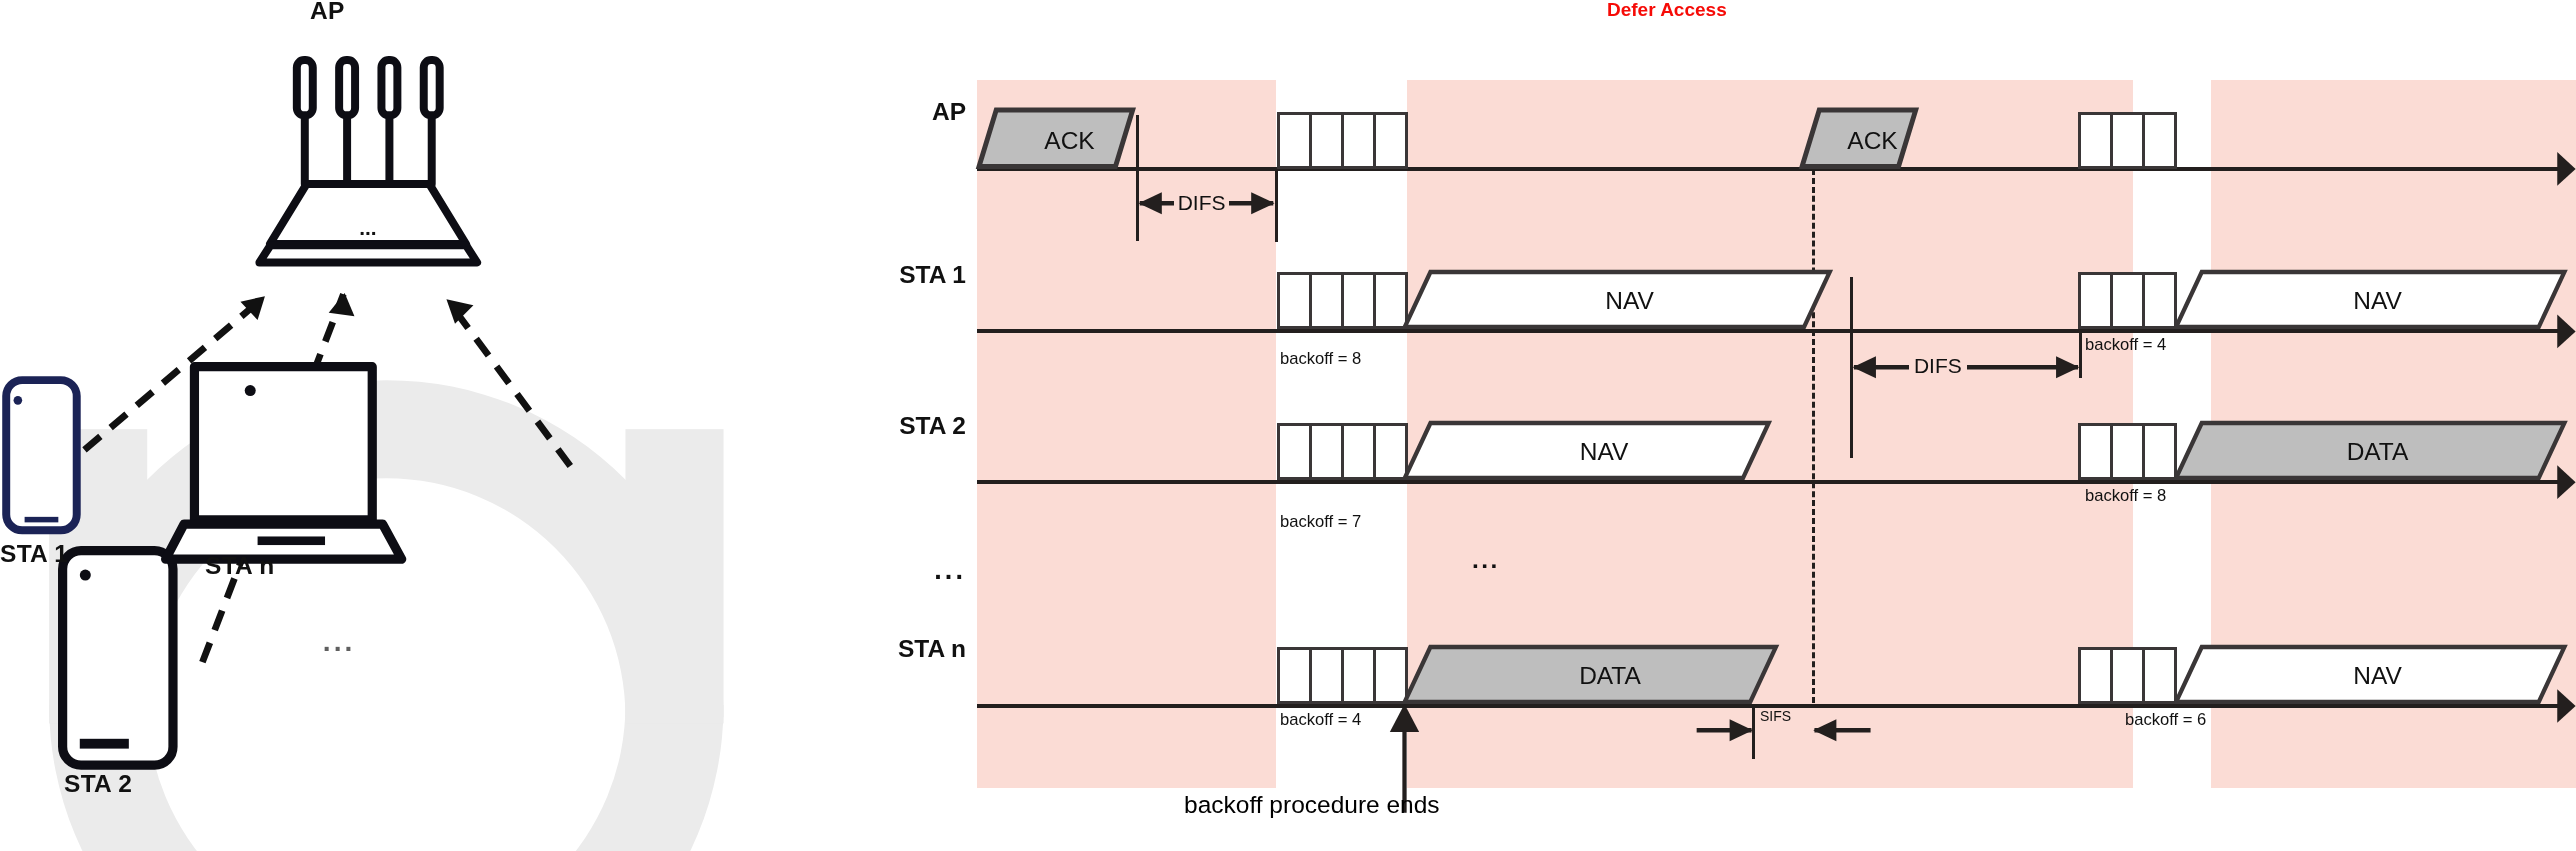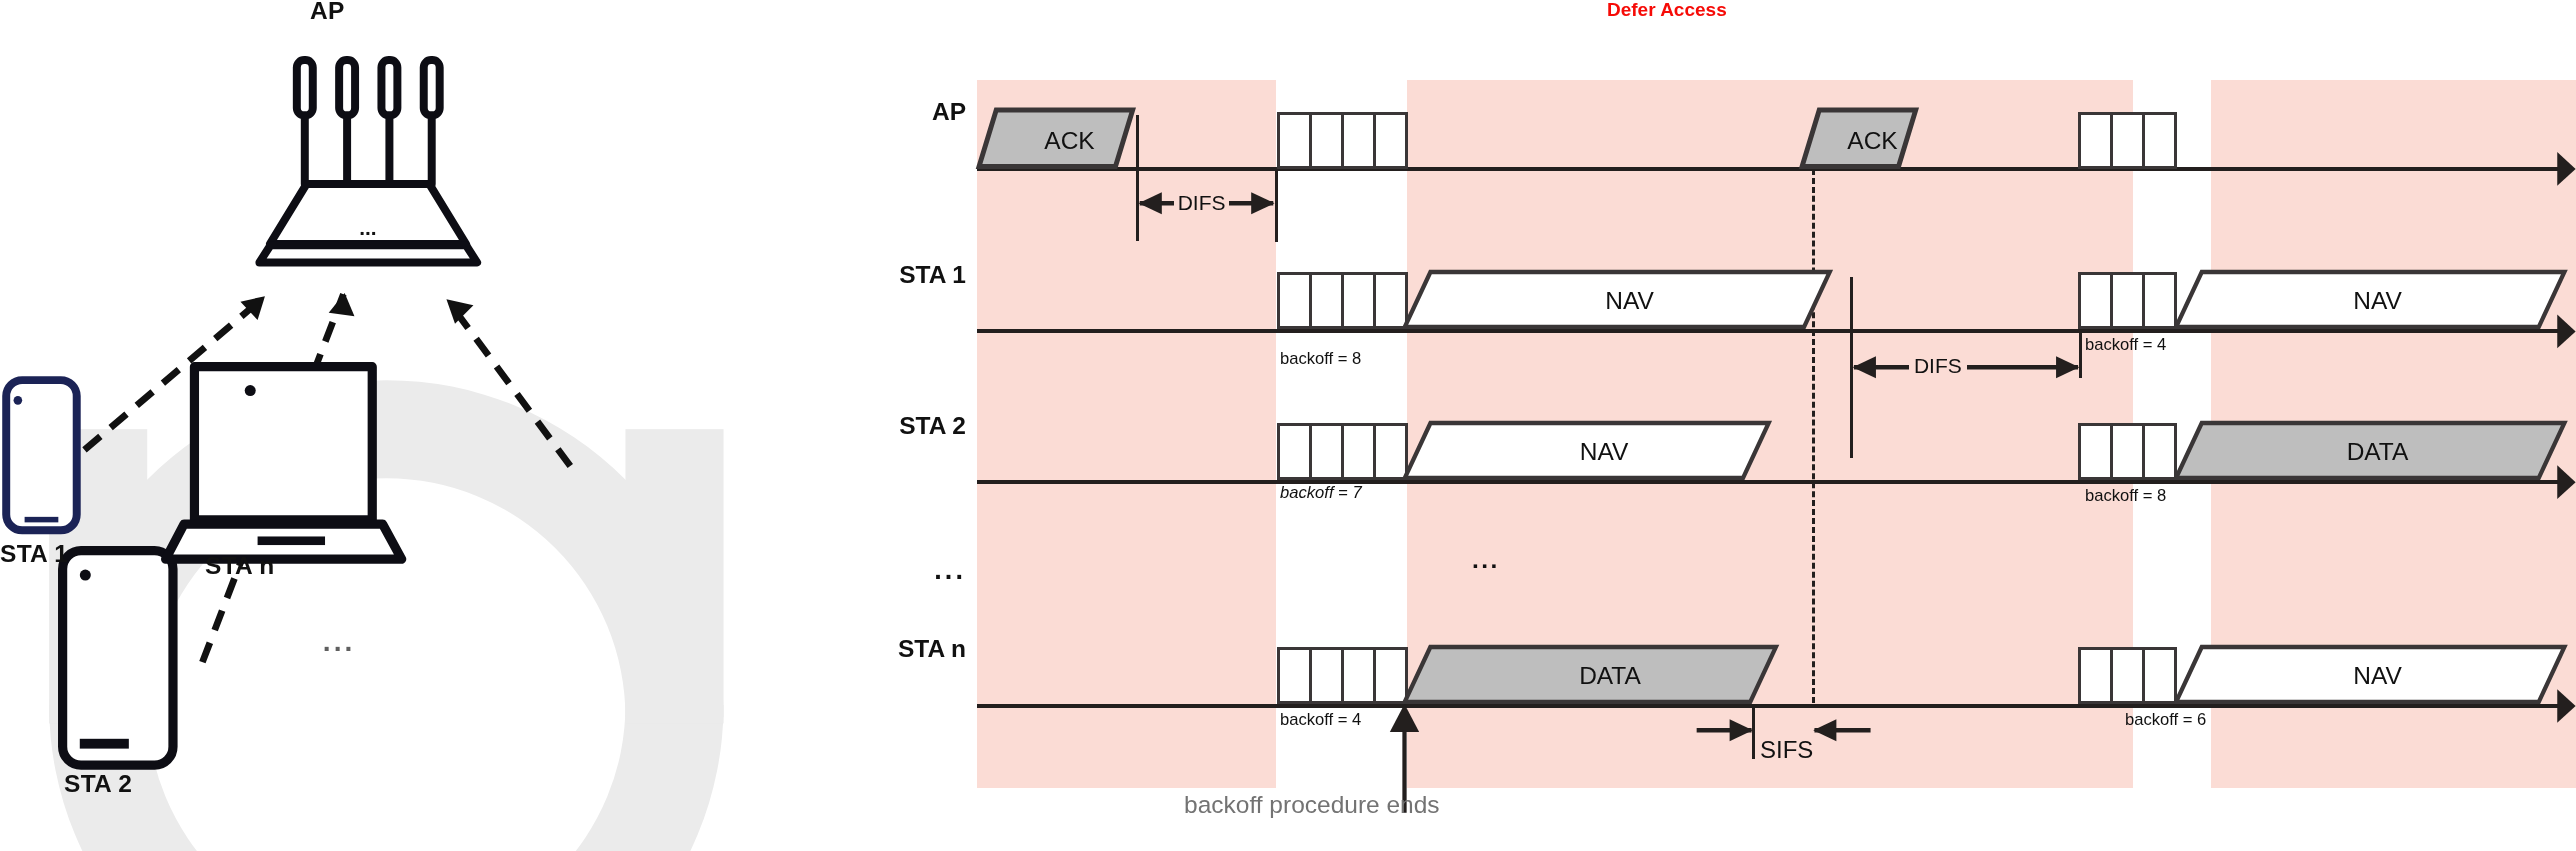--- a/index.html
+++ b/index.html
@@ -18,21 +18,21 @@
   .pinkband{position:absolute;background:#fbdcd5;}
   .axis{position:absolute;height:4.3px;background:#231f1e;}
   .slots{position:absolute;box-sizing:border-box;border:3.1px solid #3a3637;
          background:#fff;display:flex;}
   .slots > i{flex:1 1 0;border-right:3.1px solid #3a3637;display:block;}
   .slots > i:last-child{border-right:none;}
   .frame{position:absolute;display:flex;align-items:center;justify-content:center;
          font-size:24.5px;color:#111;white-space:nowrap;}
   .frame span{position:relative;z-index:3;margin-left:20px;}
   .caption{position:absolute;font-size:16.6px;color:#111;white-space:nowrap;}
-  .bigcap{position:absolute;font-size:24.5px;color:#737373;white-space:nowrap;}
+  .bigcap{position:absolute;font-size:24.5px;color:#000000;white-space:nowrap;}
   .dotted{position:absolute;border-left:3.1px dashed #231f1e;}
   .tick{position:absolute;width:3.1px;background:#231f1e;}
   .ellipsis{position:absolute;font-size:24.5px;font-weight:bold;color:#111;letter-spacing:2.5px;}
   svg{display:block;overflow:visible;}
 </style>
 </head>
 <body>
 
 <div id="topology">
 
@@ -203,21 +203,21 @@
   <div class="frame" style="left:1429px;top:277px;width:209px;height:48px;">
     <span>NAV</span>
   </div>
 
   <div class="slots" style="left:443px;top:423px;width:131px;height:57px;">
     <i></i>
       <i></i>
       <i></i>
       <i></i>
   </div>
-  <div class="caption" style="left:446px;top:483px;font-style:italic;">backoff = 7</div>
+  <div class="caption" style="left:446px;top:512px;">backoff = 7</div>
 
   <svg class="abs" style="left:570px;top:423px;" width="368" height="58" viewBox="0 0 600 95">
     <path d="M 42 0 L 596 0 L 554 90 L 0 90 Z" fill="#fff" stroke="#3a3637" stroke-width="7" stroke-linejoin="miter"></path>
   </svg>
   <div class="frame" style="left:662px;top:428px;width:196px;height:48px;">
     <span>NAV</span>
   </div>
 
   <div class="slots" style="left:1244px;top:423px;width:99px;height:57px;">
     <i></i>
@@ -258,21 +258,21 @@
 
   <div class="tick" style="left:918px;top:704px;height:55px;"></div>
   <svg class="abs" style="left:859px;top:718px;" width="61" height="24.5" viewBox="0 0 100 40">
     <line x1="6" y1="20" x2="96" y2="20" stroke="#231f1e" stroke-width="7"></line>
     <path d="M 98 20 L 60 2 L 60 38 Z" fill="#231f1e"></path>
   </svg>
   <svg class="abs" style="left:978px;top:718px;" width="61" height="24.5" viewBox="0 0 100 40">
     <line x1="4" y1="20" x2="96" y2="20" stroke="#231f1e" stroke-width="7"></line>
     <path d="M 2 20 L 40 2 L 40 38 Z" fill="#231f1e"></path>
   </svg>
-  <div class="caption" style="left:926px;top:736px;font-size:24px;">SIFS</div>
+  <div class="caption" style="left:926px;top:708px;font-size:14px;">SIFS</div>
 
   <div class="slots" style="left:1244px;top:647px;width:99px;height:57px;">
     <i></i>
       <i></i>
       <i></i>
   </div>
   <div class="caption" style="left:1251px;top:710px;margin-left:40px;">backoff = 6</div>
 
   <svg class="abs" style="left:1341px;top:647px;" width="393" height="58" viewBox="0 0 640 95">
     <path d="M 42 0 L 636 0 L 594 90 L 0 90 Z" fill="#fff" stroke="#3a3637" stroke-width="7" stroke-linejoin="miter"></path>

